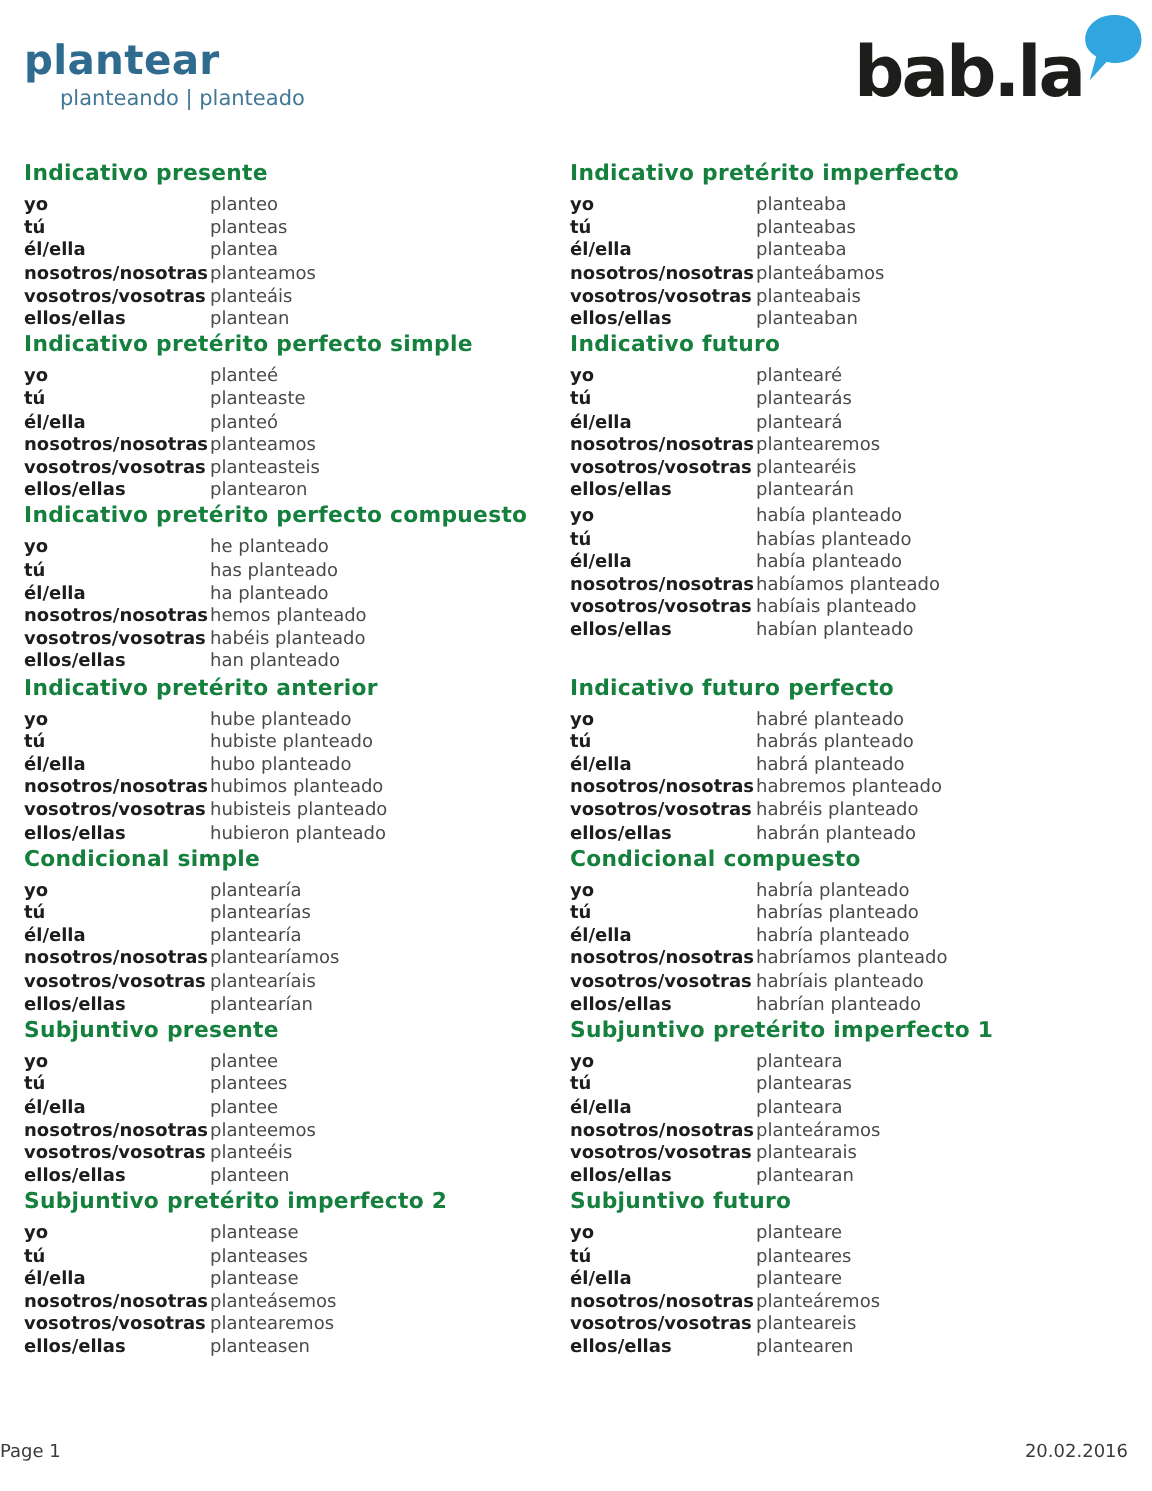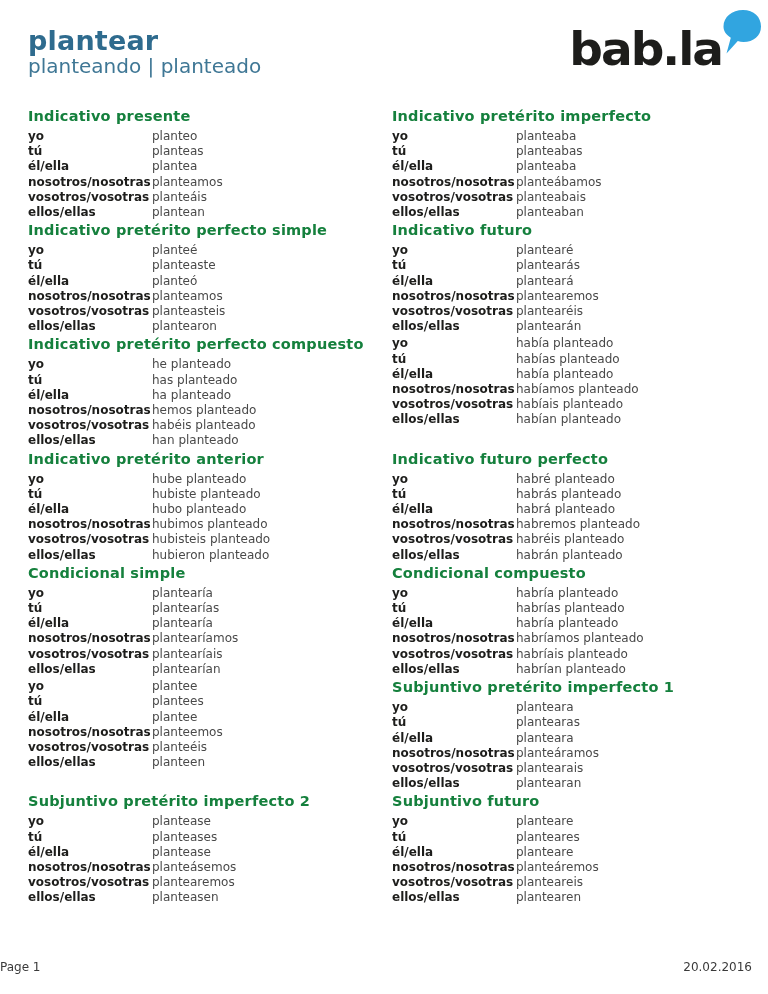--- a/index.html
+++ b/index.html
@@ -1,24 +1,24 @@
 <!DOCTYPE html>
 <html><head>
 <meta charset="utf-8">
 <style>
   * { margin: 0; padding: 0; box-sizing: border-box; }
   html, body { width: 768px; height: 994px; background: #ffffff; overflow: hidden; }
   body { font-family: "DejaVu Sans", "Liberation Sans", sans-serif; position: relative; }
 
-  .page { width: 768px; height: 994px; position: relative; padding: 26px 24px 0 28px; }
+  .page { width: 768px; height: 994px; position: relative; padding: 26px 24px 0 16px; }
 
   
   .header { position: relative; height: 54px; }
   .verb-title { font-size: 27px; font-weight: bold; color: #2e6b8e; line-height: 30px; letter-spacing: 0.2px; }
-  .verb-forms { font-size: 20px; color: #3f7795; line-height: 21px; }
+  .verb-forms { font-size: 14px; color: #3f7795; line-height: 21px; margin-left: 24px; }
 
   .logo { position: absolute; top: -6px; right: 22px; }
   .logo-text { font-size: 47px; font-weight: bold; color: #1d1d1b; letter-spacing: -2px; line-height: 58px; }
   .bubble { position: absolute; top: -11px; right: -40px; width: 40px; height: 46px; }
 
   
   .grid { margin-top: 28px; display: grid; grid-template-columns: 364px 364px; }
   .section { margin-bottom: 2px; }
   .section-title { font-size: 14.5px; font-weight: bold; color: #15803d; line-height: 17px; margin-bottom: 4px; letter-spacing: 0.2px; }
   .row { display: flex; line-height: 15.2px; }
@@ -311,20 +311,21 @@
         <div class="row">
           <span class="pronoun">vosotros/vosotras</span>
           <span class="form">habríais planteado</span>
         </div>
         <div class="row">
           <span class="pronoun">ellos/ellas</span>
           <span class="form">habrían planteado</span>
         </div>
       </div>
       <div class="section">
+        <div class="section-title">Subjuntivo presente</div>
         <div class="row">
           <span class="pronoun">yo</span>
           <span class="form">plantee</span>
         </div>
         <div class="row">
           <span class="pronoun">tú</span>
           <span class="form">plantees</span>
         </div>
         <div class="row">
           <span class="pronoun">él/ella</span>

